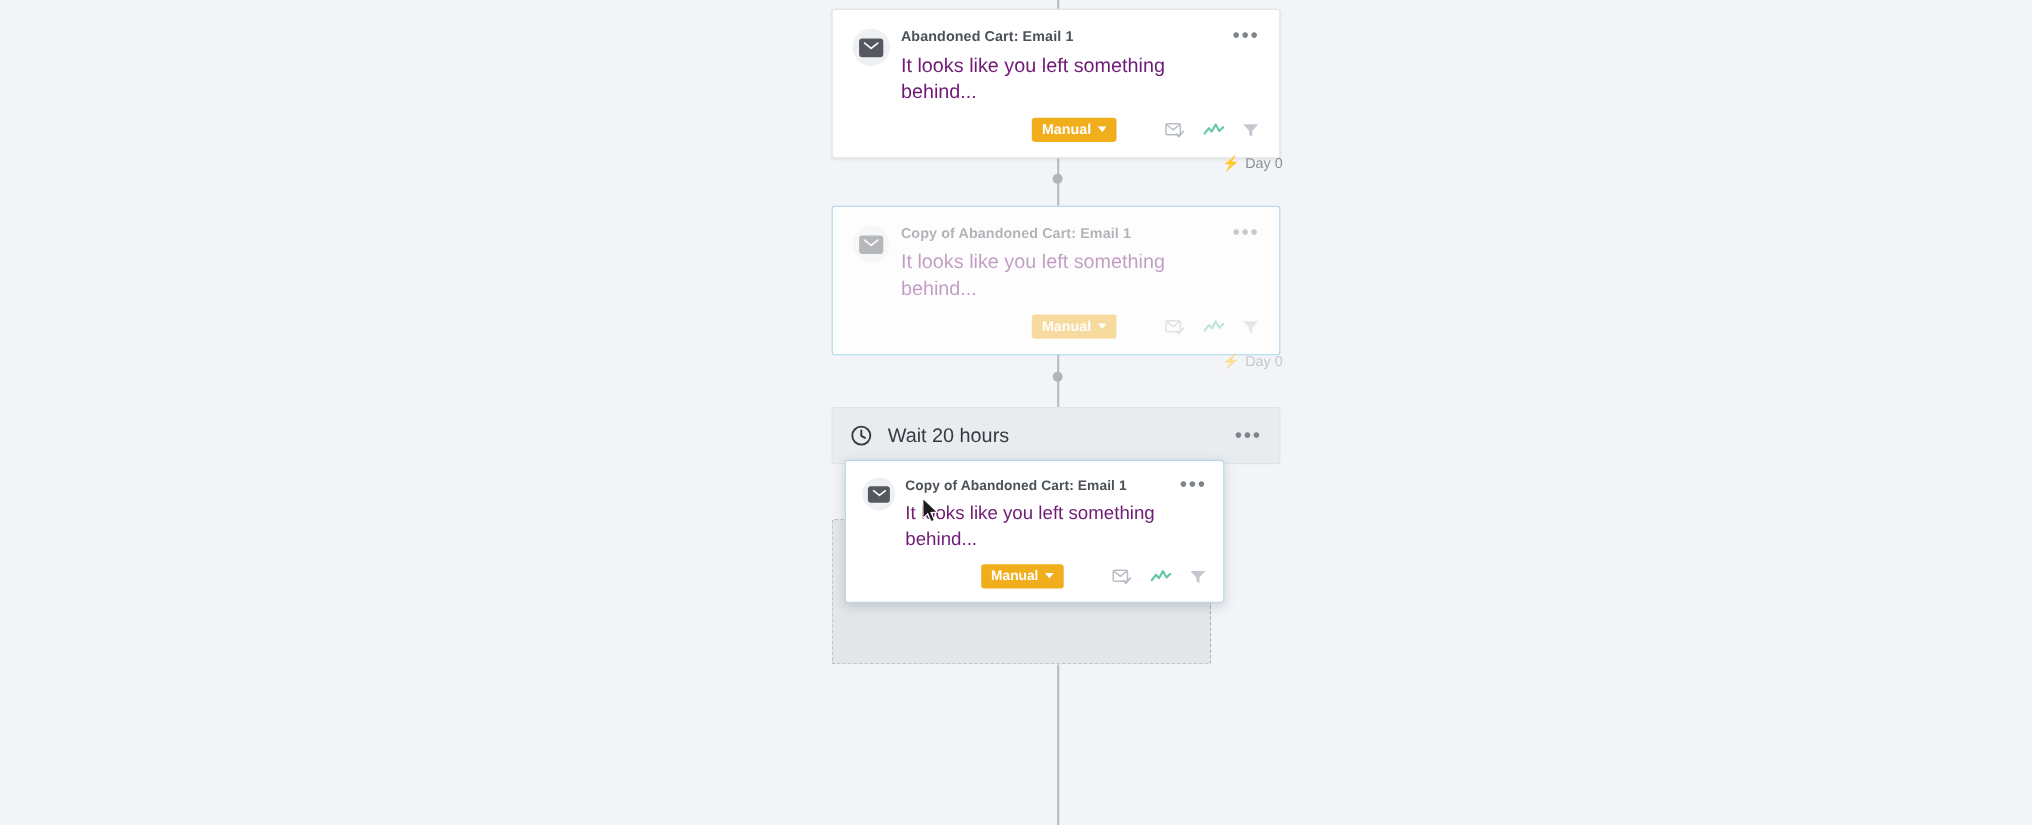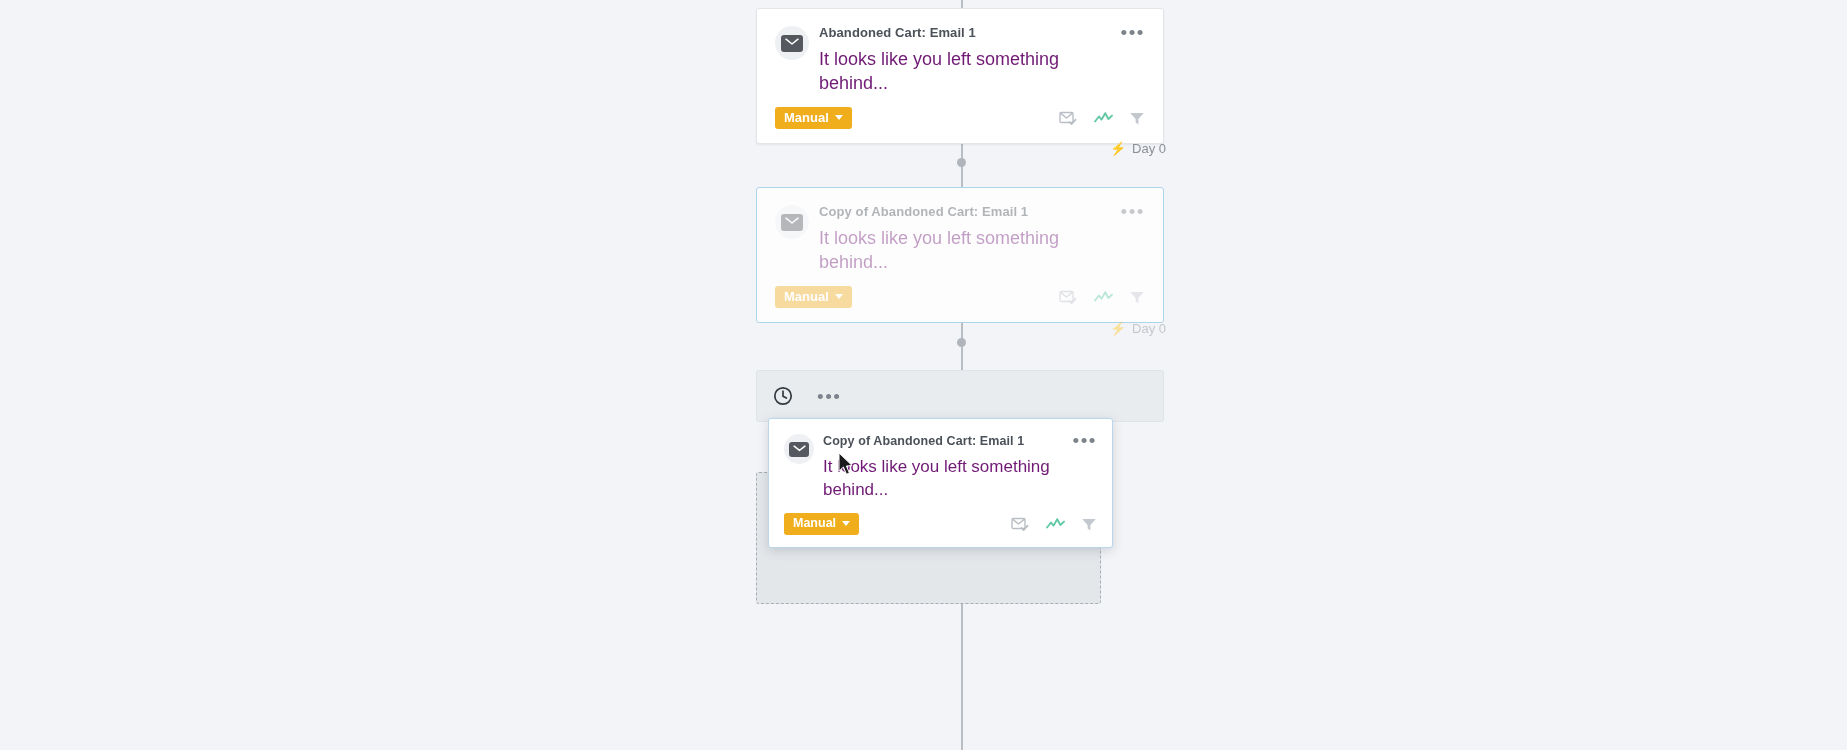--- a/index.html
+++ b/index.html
@@ -126,23 +126,24 @@
     margin-left: 10px;
     padding-top: 2px;
     cursor: pointer;
     user-select: none;
   }
 
   
   .card-foot {
     display: flex;
     align-items: center;
-    justify-content: space-between;
+    justify-content: flex-end;
     margin-top: 12px;
     padding-bottom: 4px;
+    gap: 44px;
   }
 
   .badge {
     display: inline-flex;
     align-items: center;
     background: #f0ad1c;
     color: #ffffff;
     font-size: 13px;
     font-weight: bold;
     border-radius: 3px;
@@ -357,20 +358,21 @@
       <span>Day 0</span>
     </div>
 
     <div class="wait-card" style="top:370px;">
       <span class="clock">
         <svg width="20" height="20" viewBox="0 0 20 20">
           <circle cx="10" cy="10" r="8.2" fill="none" stroke="#33393f" stroke-width="1.7"></circle>
           <path d="M10 5.2 L10 10.2 L13.4 12.1" fill="none" stroke="#33393f" stroke-width="1.7" stroke-linecap="round" stroke-linejoin="round"></path>
         </svg>
       </span>
+      <span class="wait-text">Wait 20 hours</span>
       <span class="kebab">•••</span>
     </div>
 
     <div class="dropzone" style="top:472px; width:345px; height:132px;"></div>
 
     <div class="card dragging" style="top:418px; left:12px; width:345px; z-index:40;">
       <div class="card-inner" style="padding:14px 15px 8px 15px;">
         <div class="card-head">
 
           <div class="avatar" style="width:30px;height:30px;margin-right:9px;">

